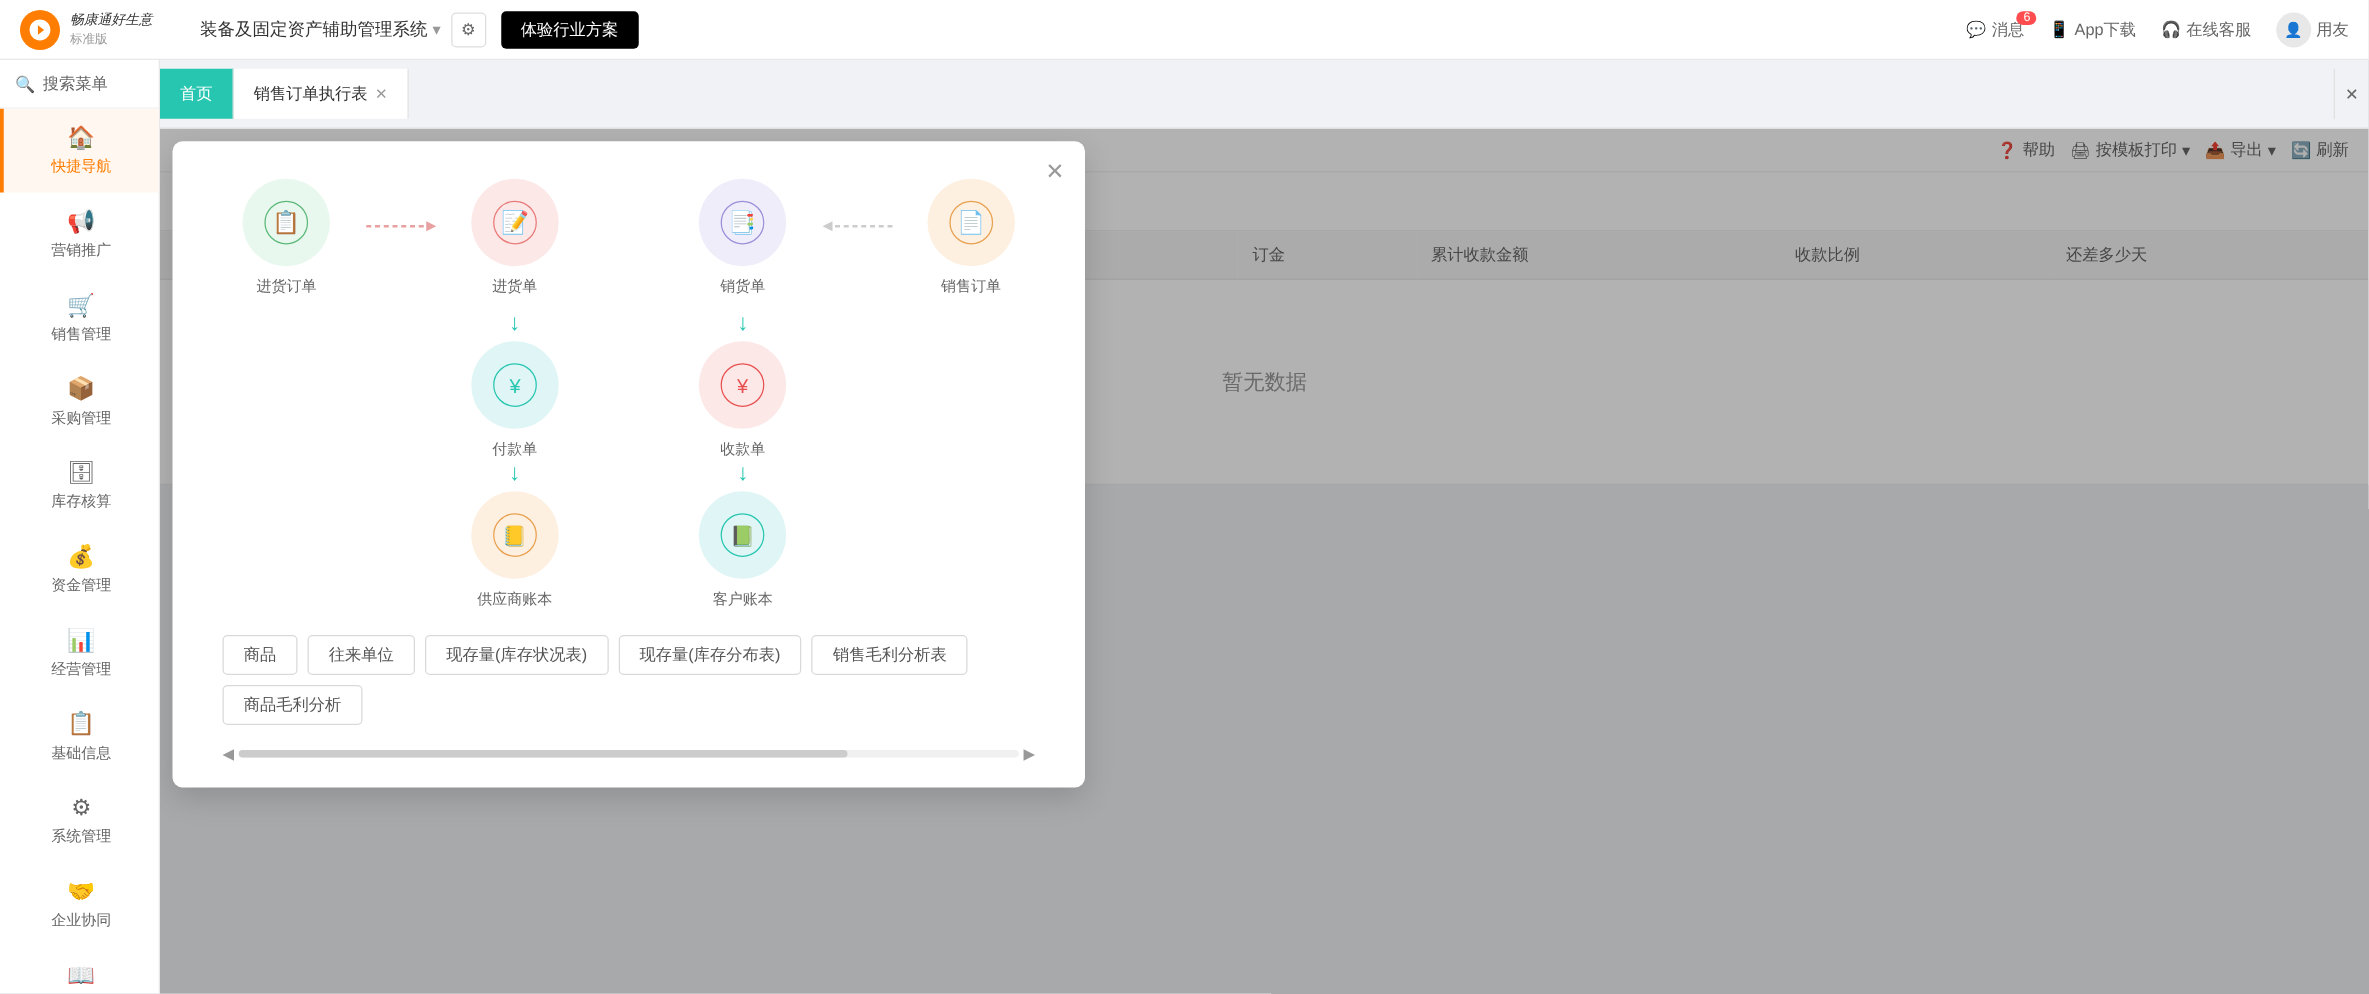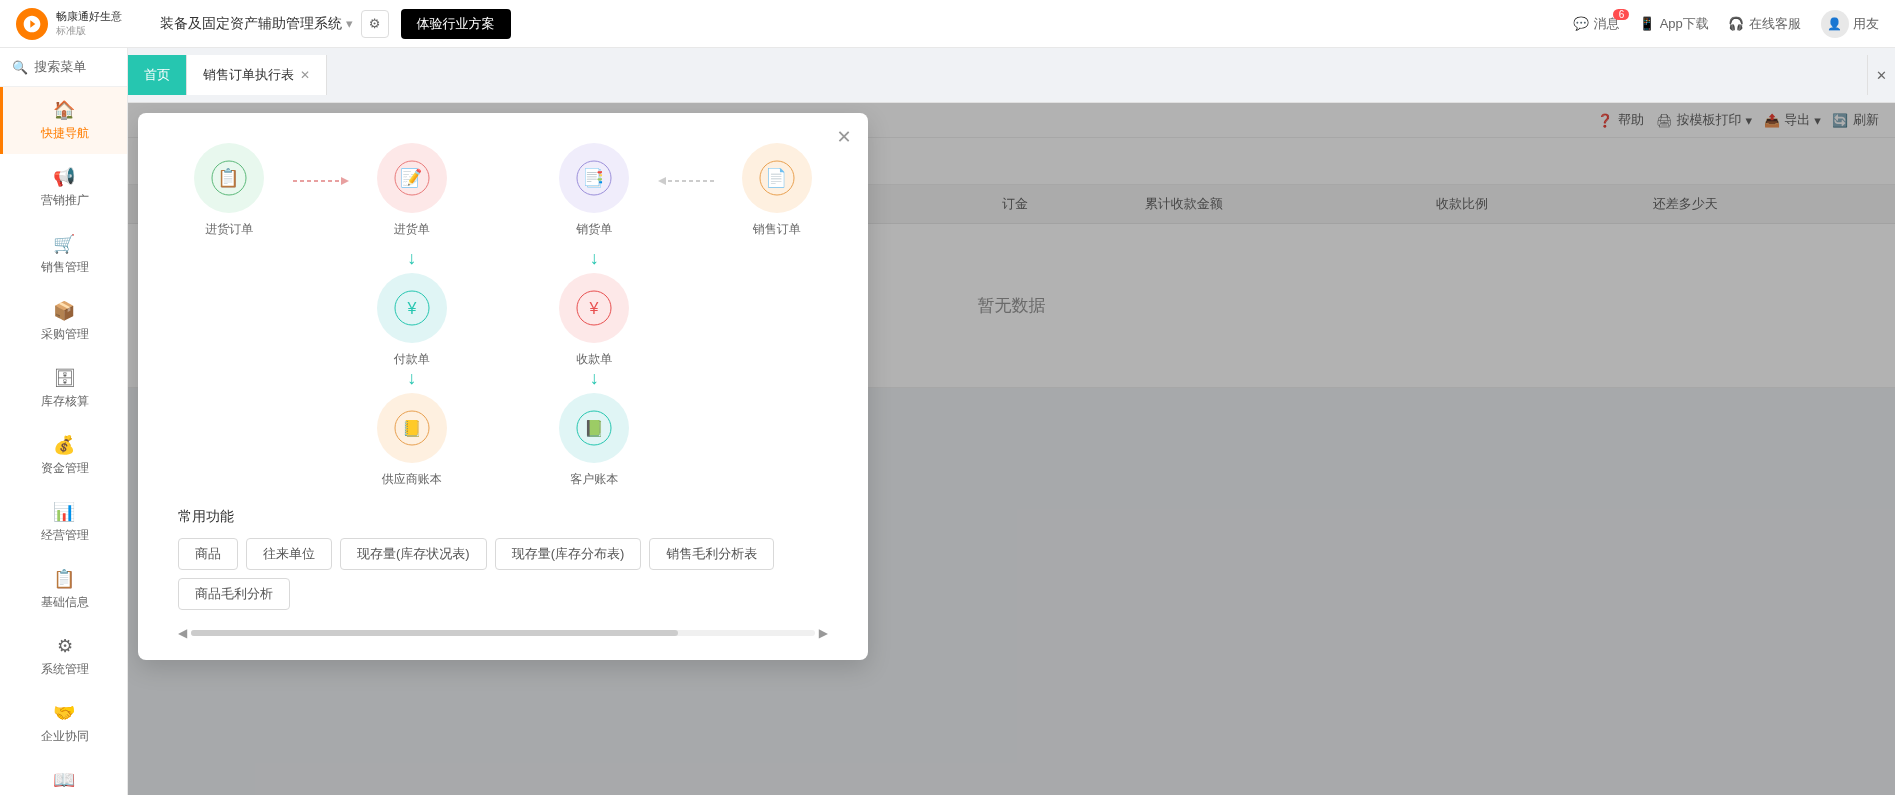--- a/index.html
+++ b/index.html
@@ -11,21 +11,21 @@
     .main-area { display: flex; flex: 1; overflow: hidden; }
     .sidebar { width: 128px; background: #fff; border-right: 1px solid #e8e8e8; flex-shrink: 0; display: flex; flex-direction: column; }
     .content-area { flex: 1; display: flex; flex-direction: column; overflow: hidden; }
     .tab-bar { height: 55px; background: #f0f2f5; display: flex; align-items: center; border-bottom: 1px solid #e0e0e0; flex-shrink: 0; }
     .content-body { flex: 1; overflow: hidden; position: relative; }
 
     
     .logo-area { display: flex; align-items: center; gap: 8px; width: 128px; flex-shrink: 0; }
     .logo-icon { width: 32px; height: 32px; background: #ff7d00; border-radius: 50%; display: flex; align-items: center; justify-content: center; }
     .logo-icon svg { width: 20px; height: 20px; }
-    .logo-text { font-size: 11px; color: #333; line-height: 1.3; }
+    .logo-text { font-size: 11px; color: #333; line-height: 1.3; font-style: italic; }
     .logo-sub { font-size: 10px; color: #999; font-family: Liberation Mono, monospace; }
     .system-title { font-size: 14px; color: #333; font-weight: 500; margin-left: 16px; }
     .system-dropdown { color: #999; margin-left: 4px; cursor: pointer; }
     .gear-btn { width: 28px; height: 28px; border-radius: 4px; border: 1px solid #ddd; background: #fff; display: flex; align-items: center; justify-content: center; margin-left: 8px; cursor: pointer; color: #666; }
     .try-btn { margin-left: 12px; background: #000000; color: #fff; border: none; border-radius: 4px; padding: 6px 16px; cursor: pointer; font-size: 13px; }
     .top-right { margin-left: auto; display: flex; align-items: center; gap: 20px; }
     .top-right-item { display: flex; align-items: center; gap: 4px; color: #666; font-size: 13px; cursor: pointer; position: relative; }
     .badge { position: absolute; top: -6px; right: -10px; background: #ff4d4f; color: #fff; font-size: 10px; border-radius: 8px; padding: 0 4px; min-width: 16px; text-align: center; }
     .avatar { width: 28px; height: 28px; border-radius: 50%; background: #e8e8e8; display: flex; align-items: center; justify-content: center; font-size: 12px; color: #666; }
 
@@ -382,21 +382,20 @@
                           <text x="18" y="24" text-anchor="middle" font-size="16" fill="#26c6b0">📗</text>
                         </svg>
                     </div>
                     <div class="flow-label">客户账本</div>
                   </div>
                 </div>
                 <div></div>
                 <div></div>
               </div>
 
-              <div class="common-title">常用功能</div>
               <div class="btn-grid">
                 <button class="func-btn">商品</button>
                 <button class="func-btn">往来单位</button>
                 <button class="func-btn">现存量(库存状况表)</button>
                 <button class="func-btn">现存量(库存分布表)</button>
                 <button class="func-btn">销售毛利分析表</button>
                 <button class="func-btn">商品毛利分析</button>
               </div>
 
               <div style="margin-top:16px;display:flex;align-items:center;gap:4px;">

